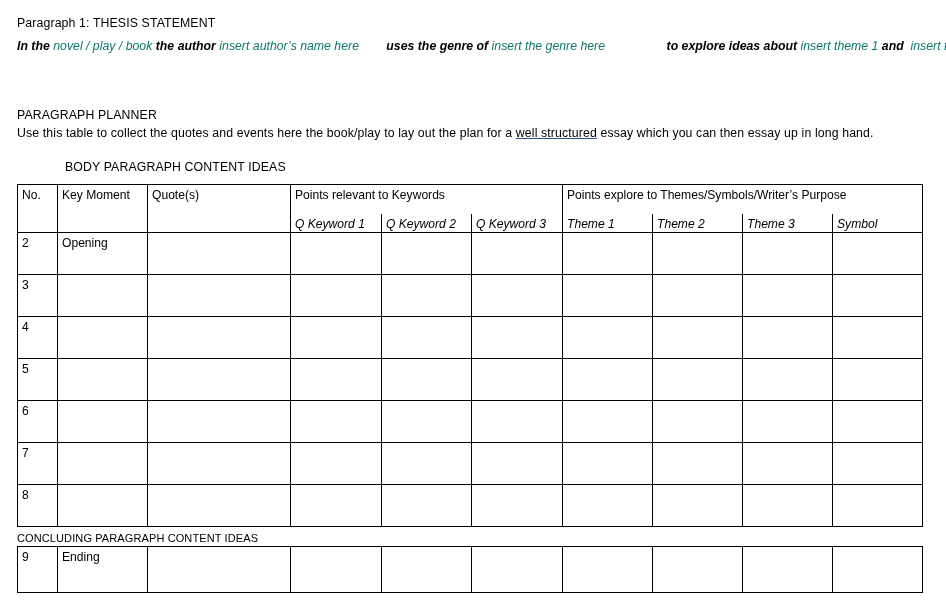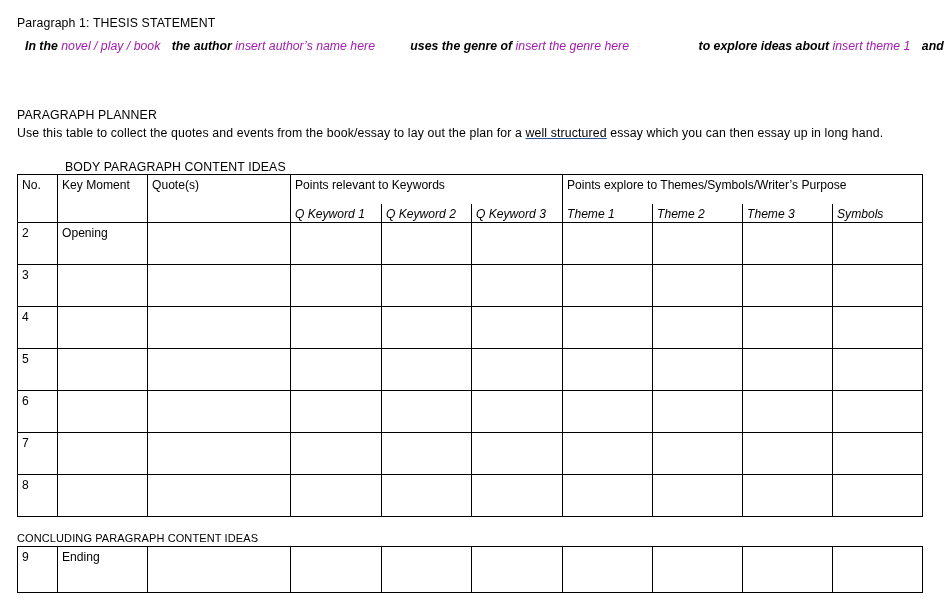--- a/index.html
+++ b/index.html
@@ -68,24 +68,23 @@
     width: 912px;
     font-size: 12.3px;
     line-height: 18.6px;
     font-style: italic;
   }
   #thesis-sentence .fixed {
     font-weight: bold;
     color: #000000;
     font-style: italic;
     white-space: pre;
-    margin-left: 8px;
   }
   #thesis-sentence .blank {
-    color: #a21caf;
+    color: #0f766e;
     font-style: italic;
     font-weight: normal;
     white-space: pre;
     text-align: center;
   }
 
   
   table.planner {
     position: absolute;
     border-collapse: collapse;
@@ -96,21 +95,21 @@
     border: 1px solid #000000;
     padding: 3px 0 0 4px;
     vertical-align: top;
     font-size: 12.1px;
     line-height: 15px;
     color: #000000;
     overflow: hidden;
   }
   #body-table {
     left: 17px;
-    top: 174px;
+    top: 184px;
     width: 905px;
   }
   #concluding-table {
     left: 17px;
     top: 546px;
     width: 905px;
   }
   .hdr-main { height: 29px; }
   .hdr-sub  { height: 17px; }
   .hdr-sub td {
@@ -141,21 +140,21 @@
 
 <div class="page">
 
   <div class="doc-heading" id="thesis-heading">Paragraph 1: THESIS STATEMENT</div>
 
   <div id="thesis-sentence"><span class="fixed">In the </span><span class="blank">novel / play / book </span><span class="fixed">the author </span><span class="blank">insert author’s name here</span><span class="fixed">        uses the genre of </span><span class="blank">insert the genre here</span><span class="fixed">                  to explore ideas about </span><span class="blank">insert theme 1 </span><span class="fixed">and </span><span class="blank"> insert theme 2 here</span></div>
 
   <div class="doc-heading" id="planner-heading">PARAGRAPH PLANNER</div>
 
   <div id="planner-instructions">
-    <span>Use this table to collect the quotes and events from the book/essay to lay out the plan for a </span><span class="spellcheck">well structured</span><span> essay which you can then essay up in long hand.</span>
+    <span>Use this table to collect the quotes and events here the book/play to lay out the plan for a </span><span class="spellcheck">well structured</span><span> essay which you can then essay up in long hand.</span>
   </div>
 
   <div class="doc-heading" id="body-ideas-heading">BODY PARAGRAPH CONTENT IDEAS</div>
 
   <table class="planner" id="body-table">
     <colgroup>
       <col class="c-no">
         <col class="c-moment">
         <col class="c-quote">
       <col class="c-k1">
@@ -174,21 +173,21 @@
         <td colspan="3" class="no-bottom-border">Points relevant to Keywords</td>
         <td colspan="4" class="no-bottom-border">Points explore to Themes/Symbols/Writer’s Purpose</td>
       </tr>
       <tr class="hdr-sub">
         <td class="no-top-border">Q Keyword 1</td>
         <td class="no-top-border">Q Keyword 2</td>
         <td class="no-top-border">Q Keyword 3</td>
         <td class="no-top-border">Theme 1</td>
         <td class="no-top-border">Theme 2</td>
         <td class="no-top-border">Theme 3</td>
-        <td class="no-top-border">Symbols</td>
+        <td class="no-top-border">Symbol</td>
       </tr>
       <tr class="body-row">
         <td>2</td>
         <td>Opening</td>
         <td></td>
         <td></td>
         <td></td>
         <td></td>
         <td></td>
         <td></td>

